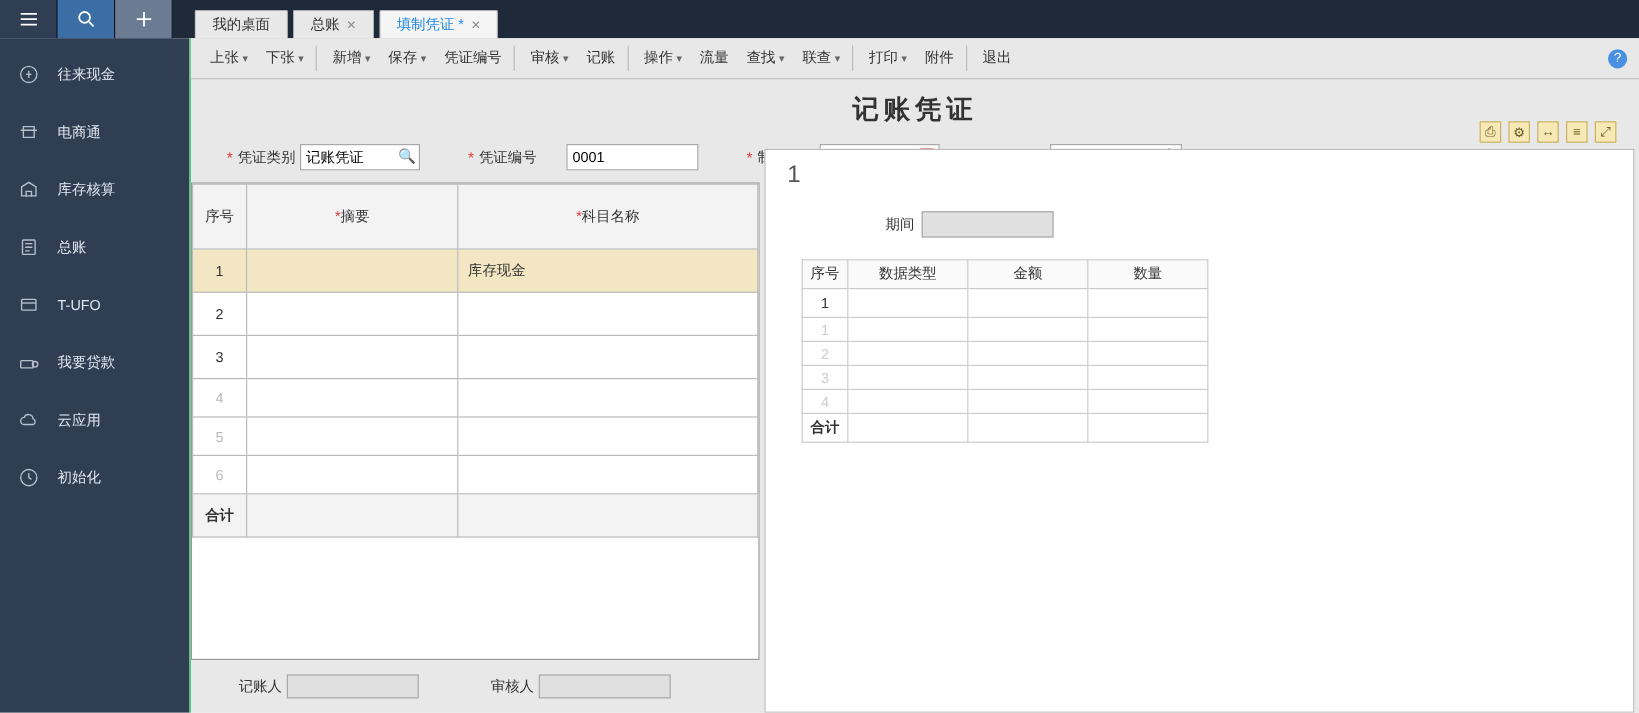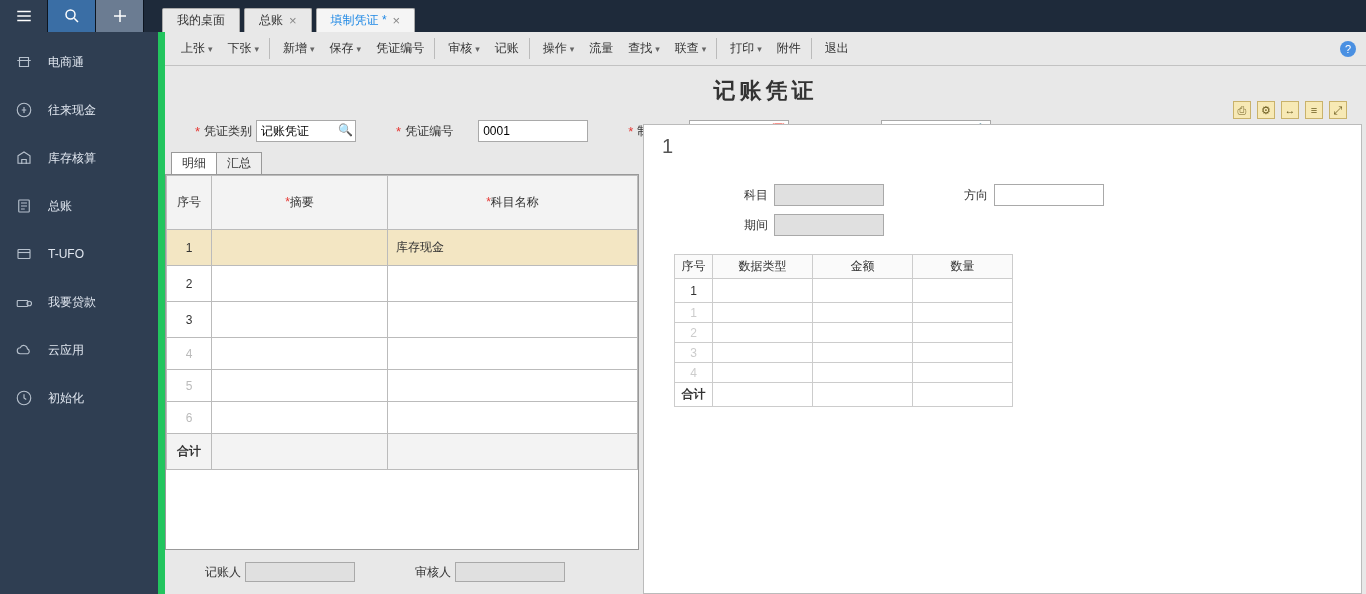--- a/index.html
+++ b/index.html
@@ -17,21 +17,21 @@
 .tab.active { background: #f5f5f5; color: #1e88e5; }
 .tab .close { color: #888; font-size: 13px; }
 
 
 .main { display: flex; flex: 1; min-height: 0; }
 .sidebar { width: 158px; background: #2f3e52; color: #e0e6ef; display: flex; flex-direction: column; padding-top: 6px; }
 .sb-item { display: flex; align-items: center; gap: 14px; padding: 14px 14px; cursor: pointer; }
 .sb-icon { width: 20px; height: 20px; display: flex; align-items: center; justify-content: center; opacity: .85; }
 
 
-.content { flex: 1; background: #e8e8e8; display: flex; flex-direction: column; border-left: 7px solid #22c55e; position: relative; }
+.content { flex: 1; background: #e8e8e8; display: flex; flex-direction: column; border-left: 1px solid #22c55e; position: relative; }
 .toolbar { display: flex; align-items: center; gap: 3px; padding: 6px 10px; border-bottom: 1px solid #c2c2c2; background: #e8e8e8; }
 .tb-item { padding: 2px 6px; color: #333; display: flex; align-items: center; gap: 3px; cursor: pointer; }
 .tb-item.sep { border-right: 1px solid #bbb; padding-right: 10px; margin-right: 4px; }
 .caret { font-size: 9px; color: #666; }
 .help { margin-left: auto; width: 16px; height: 16px; border-radius: 50%; background: #4a90e2; color: #fff; display: flex; align-items: center; justify-content: center; font-size: 11px; }
 
 .voucher-title { text-align: center; font-size: 22px; font-weight: bold; padding: 10px 0 8px; font-family: "SimSun", serif; letter-spacing: 4px; }
 .header-fields { display: flex; gap: 40px; padding: 6px 12px 10px 30px; align-items: center; flex-wrap: wrap; }
 .field { display: flex; align-items: center; gap: 4px; }
 .field .req { color: #e53935; font-size: 13px; }
@@ -117,33 +117,33 @@
         <span class="close">×</span>
       </div>
     </div>
   </div>
 
   <div class="main">
     <div class="sidebar">
       <div class="sb-item">
         <span class="sb-icon">
             <svg viewBox="0 0 24 24" fill="none" stroke="#cfd8e3" stroke-width="1.5">
-              <path d="M3 10h18M6 6h12v12H6z"></path>
-            </svg>
-          </span>
-        <span>电商通</span>
-      </div>
-      <div class="sb-item">
-        <span class="sb-icon">
-            <svg viewBox="0 0 24 24" fill="none" stroke="#cfd8e3" stroke-width="1.5">
               <circle cx="12" cy="12" r="9"></circle>
               <path d="M9 12h6M12 8v8"></path>
             </svg>
           </span>
         <span>往来现金</span>
+      </div>
+      <div class="sb-item">
+        <span class="sb-icon">
+            <svg viewBox="0 0 24 24" fill="none" stroke="#cfd8e3" stroke-width="1.5">
+              <path d="M3 10h18M6 6h12v12H6z"></path>
+            </svg>
+          </span>
+        <span>电商通</span>
       </div>
       <div class="sb-item">
         <span class="sb-icon">
             <svg viewBox="0 0 24 24" fill="none" stroke="#cfd8e3" stroke-width="1.5">
               <path d="M4 9l8-5 8 5v10H4z"></path>
               <path d="M9 20v-6h6v6"></path>
             </svg>
           </span>
         <span>库存核算</span>
       </div>
@@ -279,24 +279,20 @@
           <span class="field-label">附单据数</span>
           <span class="search-slot">
             <input style="width: 110px;" value="">
             <span class="mini-icon">📋</span>
           </span>
         </div>
       </div>
 
       <div class="body-split">
         <div class="left-pane">
-          <div class="subtabs">
-            <div class="subtab active">明细</div>
-            <div class="subtab">汇总</div>
-          </div>
           <div class="grid">
             <table>
               <thead>
                 <tr>
                   <th class="col-seq">序号</th>
                   <th class="col-summ"><span class="req">*</span><span>摘要</span></th>
                   <th class="col-subj"><span class="req">*</span><span>科目名称</span></th>
                 </tr>
               </thead>
               <tbody>
@@ -354,30 +350,20 @@
 
         <div class="right-pane">
           <div class="action-icons">
             <span>⎙</span>
             <span>⚙</span>
             <span>↔</span>
             <span>≡</span>
             <span>⤢</span>
           </div>
           <div class="rp-title">1</div>
-          <div class="rp-fields">
-            <div class="rp-field">
-              <span>科目</span>
-              <input class="ro" readonly="" style="">
-            </div>
-            <div class="rp-field">
-              <span>方向</span>
-              <input style="">
-            </div>
-          </div>
           <div class="rp-fields2">
             <div class="rp-field">
               <span>期间</span>
               <input class="ro" readonly="" style="">
             </div>
           </div>
           <div class="mini-grid">
             <table>
               <thead>
                 <tr>

